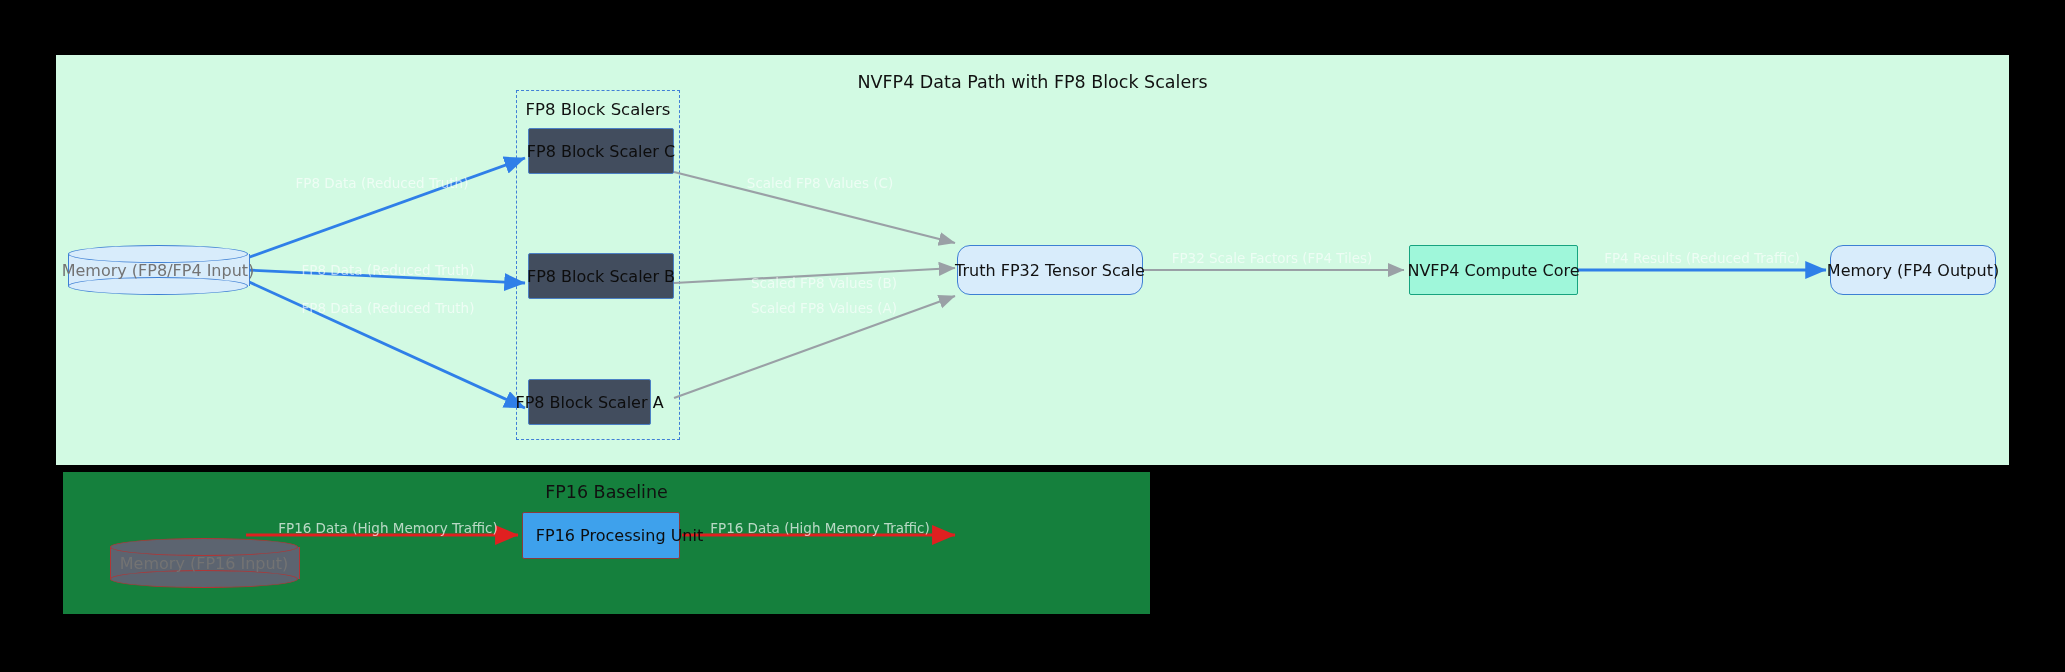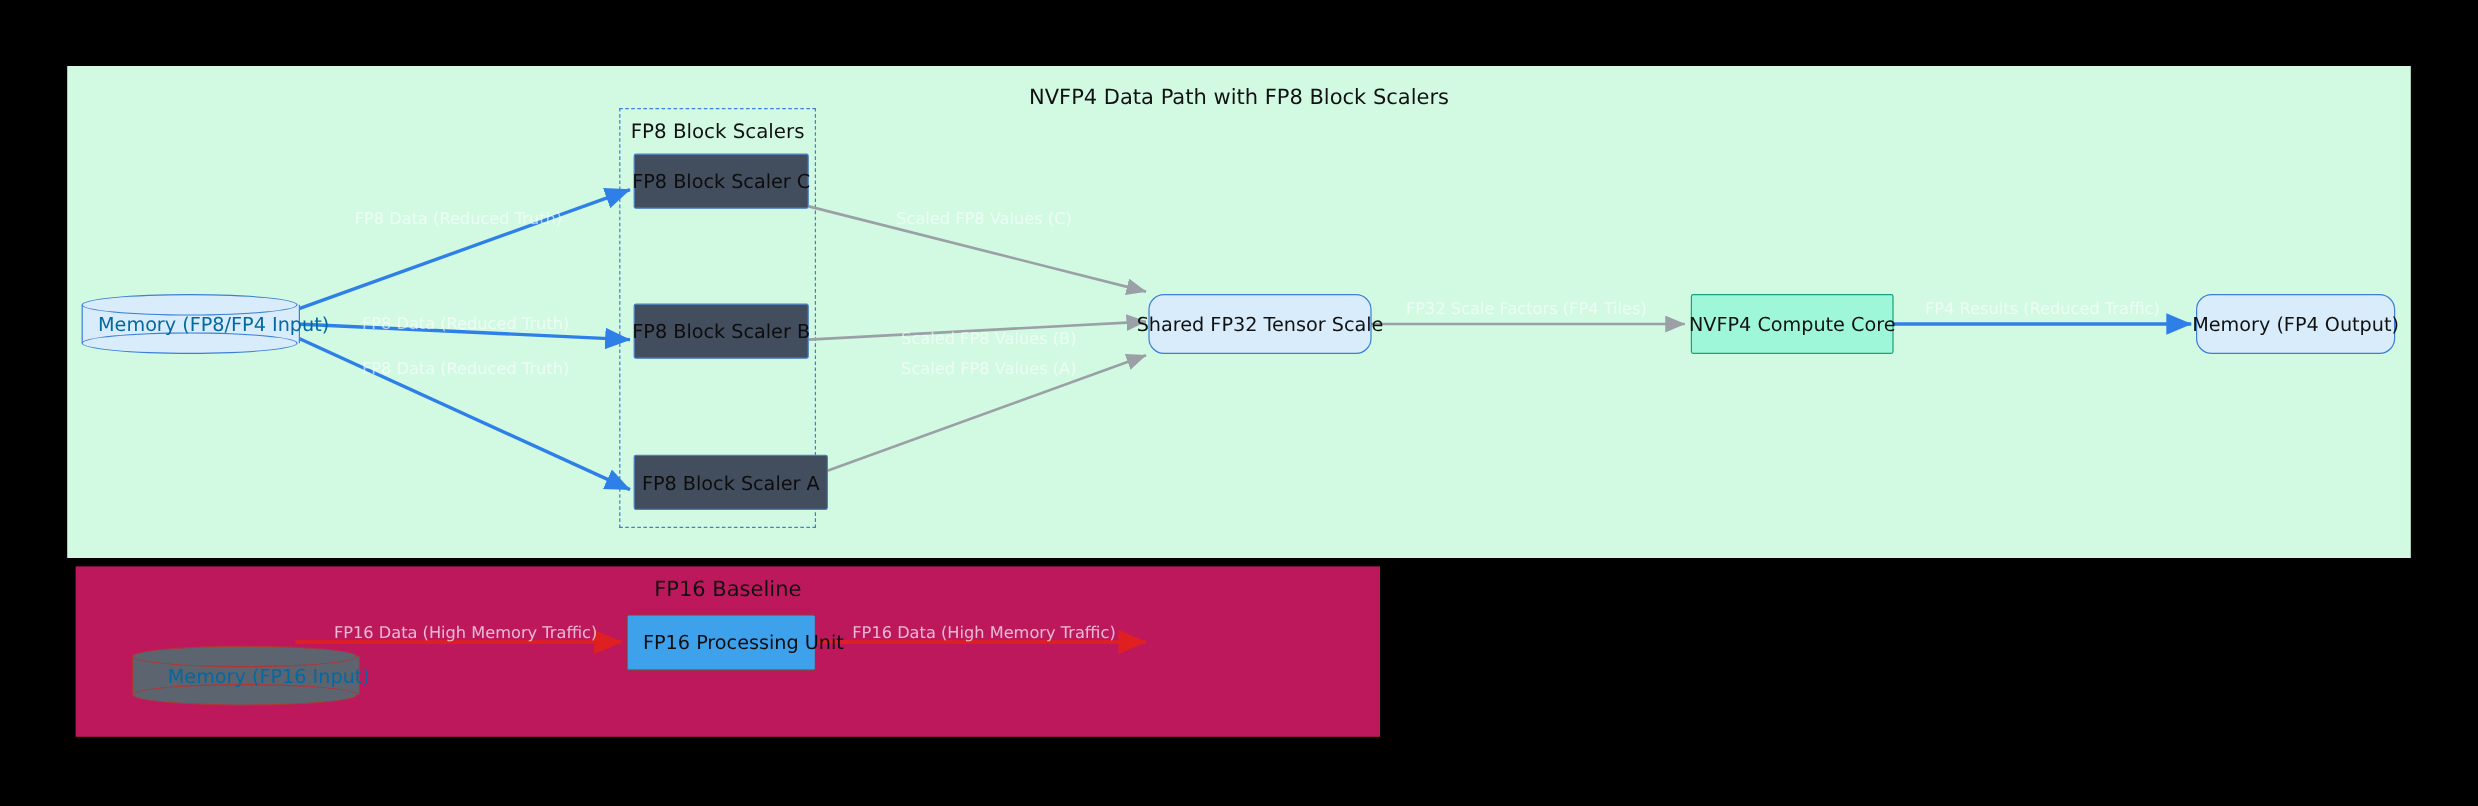--- a/index.html
+++ b/index.html
@@ -3,21 +3,21 @@
 <meta charset="utf-8">
 <style>
   html,body{margin:0;padding:0;background:#000;}
   body{width:2065px;height:672px;font-family:"DejaVu Sans","Liberation Sans",sans-serif;overflow:hidden;position:relative;}
 
   #stage{position:absolute;left:0;top:0;width:2065px;height:672px;}
 
   
   .panel{position:absolute;box-sizing:border-box;}
   #nvfp4-panel{left:56px;top:55px;width:1953px;height:410px;background:#d2fae3;}
-  #fp16-panel{left:63px;top:472px;width:1087px;height:142px;background:#be185d;}
+  #fp16-panel{left:63px;top:472px;width:1087px;height:142px;background:#15803d;}
 
   .panel-title{position:absolute;left:0;right:0;text-align:center;font-size:17.5px;color:#111;white-space:nowrap;}
   #nvfp4-title{top:17px;}
   #fp16-title{top:10px;}
 
   
   #fp8-cluster{position:absolute;left:516px;top:90px;width:164px;height:350px;
     border:1.6px dashed #3f7fd6;background:transparent;box-sizing:border-box;}
   #fp8-cluster-title{position:absolute;left:516px;top:100px;width:164px;text-align:center;
     font-size:16.5px;color:#111;white-space:nowrap;}
@@ -37,21 +37,21 @@
 
   
   .cyl{position:absolute;}
   .cyl .cyl-body{position:absolute;left:0;top:9px;width:100%;height:calc(100% - 18px);
     border-left:1.7px solid var(--stroke);border-right:1.7px solid var(--stroke);background:var(--fill);}
   .cyl .cyl-top{position:absolute;left:0;top:0;width:100%;height:18px;border-radius:50%;
     background:var(--fill);border:1.7px solid var(--stroke);box-sizing:border-box;}
   .cyl .cyl-bot{position:absolute;left:0;bottom:0;width:100%;height:18px;border-radius:50%;
     background:var(--fill);border:1.7px solid var(--stroke);box-sizing:border-box;}
   .cyl .cyl-label{position:absolute;left:0;top:0;width:100%;height:100%;display:flex;
-    align-items:center;justify-content:center;font-size:16px;color:#0369a1;white-space:nowrap;z-index:3;padding-left:20px;}
+    align-items:center;justify-content:center;font-size:16px;color:#737373;white-space:nowrap;z-index:3;}
   .cyl-blue{--fill:#d8ecfb;--stroke:#3d7fd4;}
   .cyl-dark{--fill:#5c6470;--stroke:#b03636;}
 
   
   .elabel{position:absolute;font-size:13.5px;white-space:nowrap;
     transform:translate(-50%,-50%);pointer-events:none;}
   .el-faint-w{color:rgba(255,255,255,0.62);}
   .el-faint-g{color:rgba(255,255,255,0.60);}
   .el-faint-r{color:rgba(255,255,255,0.70);}
 
@@ -124,26 +124,26 @@
   </div>
 
   <div class="node n-slate" style="left:528px;top:128px;width:146px;height:46px;">
     <span>FP8 Block Scaler C</span>
   </div>
 
   <div class="node n-slate" style="left:528px;top:253px;width:146px;height:46px;align-items:center;">
     <span>FP8 Block Scaler B</span>
   </div>
 
-  <div class="node n-slate" style="left:528px;top:379px;width:162px;height:46px;">
+  <div class="node n-slate" style="left:528px;top:379px;width:123px;height:46px;">
     <span>FP8 Block Scaler A</span>
   </div>
 
   <div class="node n-round" style="left:957px;top:245px;width:186px;height:50px;">
-    <span>Shared FP32 Tensor Scale</span>
+    <span>Truth FP32 Tensor Scale</span>
   </div>
 
   <div class="node n-mint" style="left:1409px;top:245px;width:169px;height:50px;">
     <span>NVFP4 Compute Core</span>
   </div>
 
   <div class="node n-round" style="left:1830px;top:245px;width:166px;height:50px;">
     <span>Memory (FP4 Output)</span>
   </div>
 

